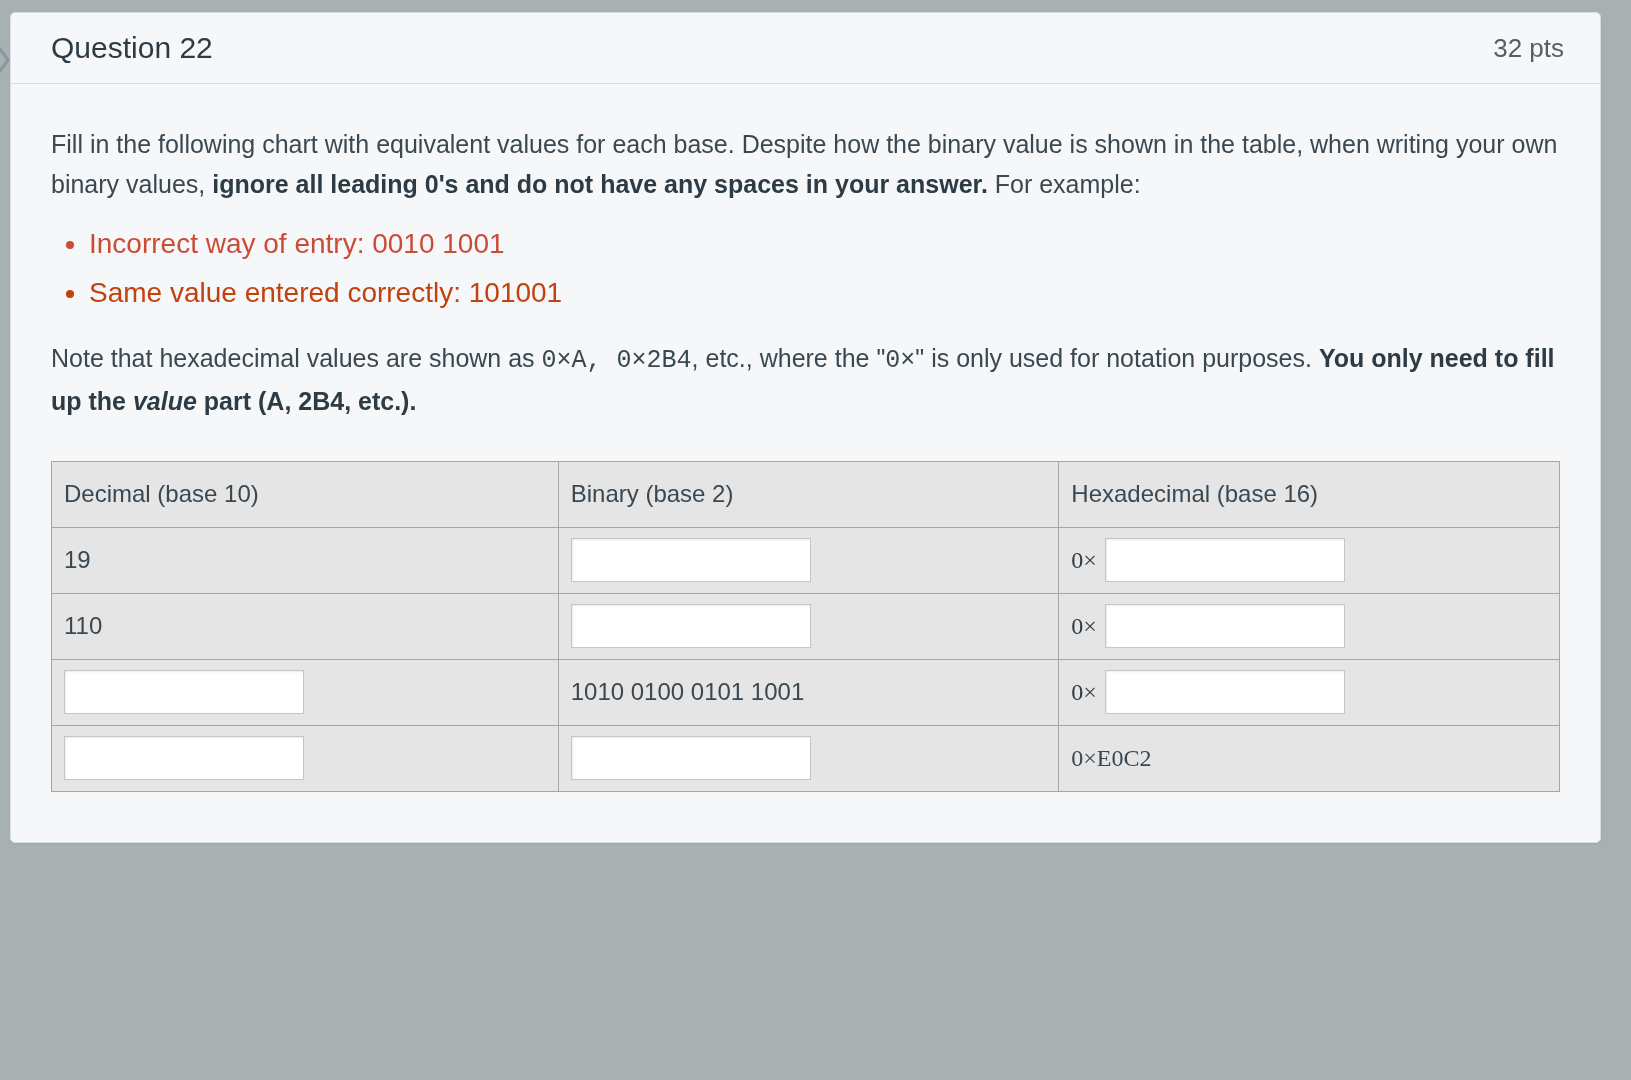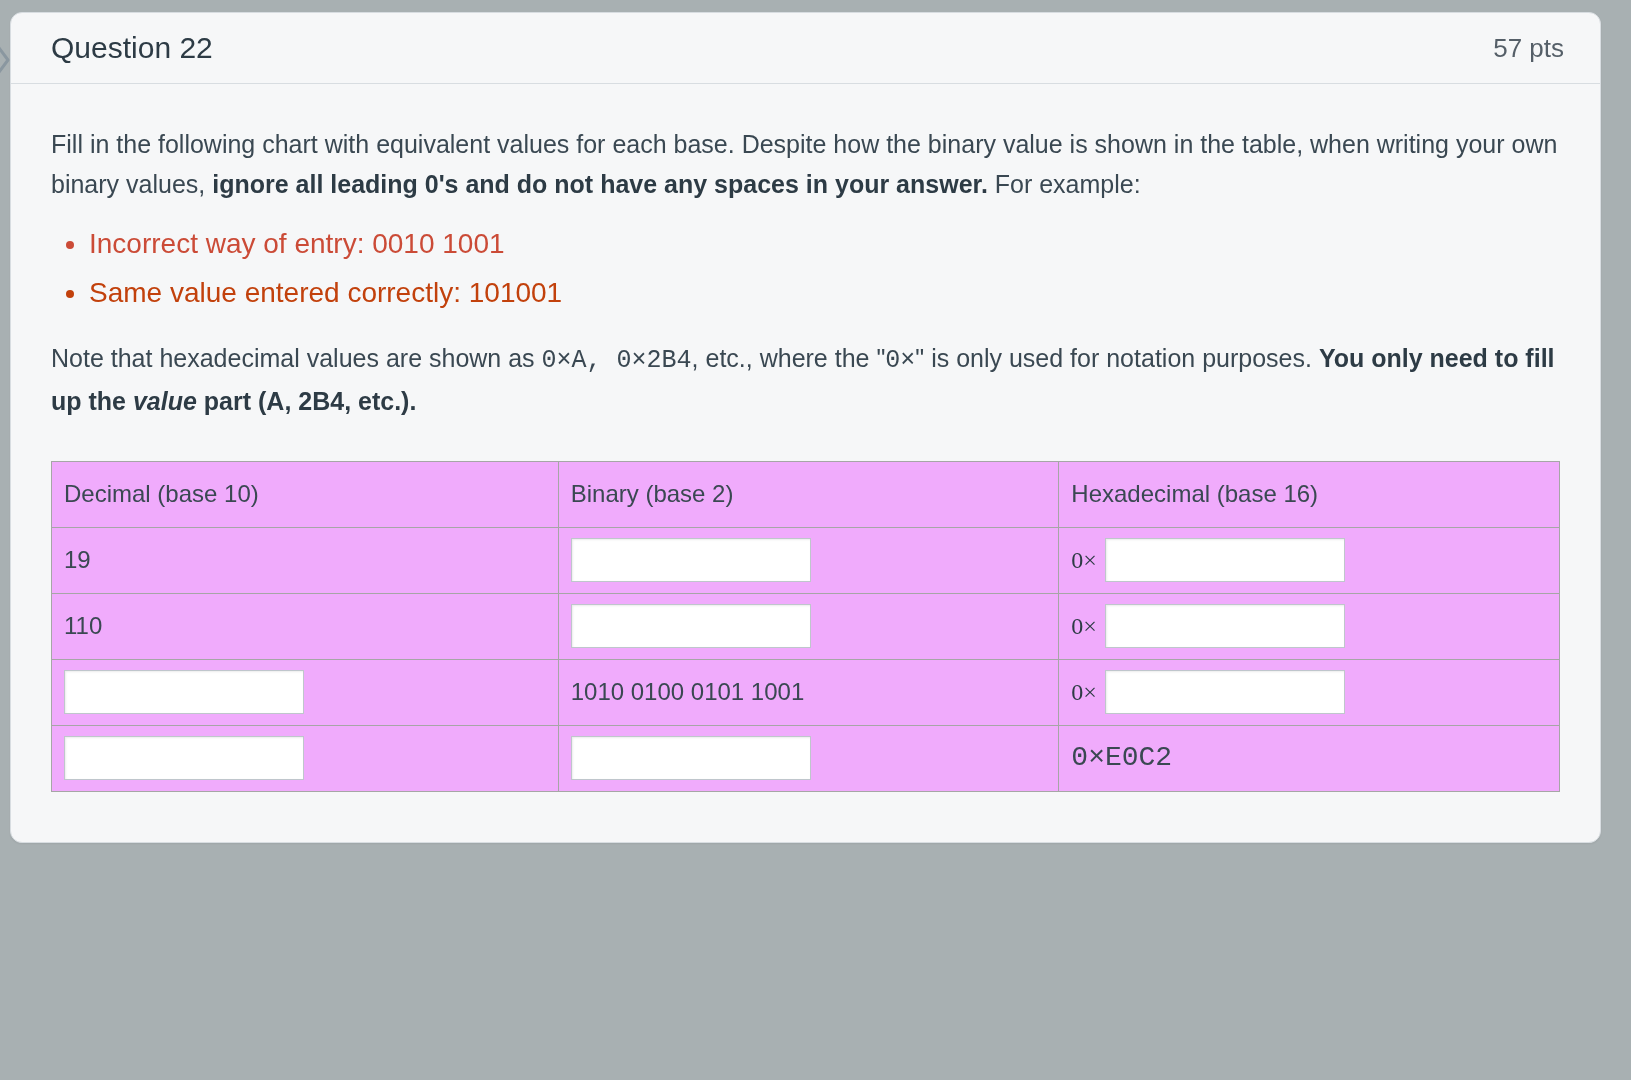--- a/index.html
+++ b/index.html
@@ -18,21 +18,21 @@
     position: absolute;
     left: -12px;
     top: 40px;
     width: 24px;
     height: 40px;
     color: #627885;
   }
   .question-box {
     background: #f6f7f8;
     border: 1px solid #d8dde1;
-    border-radius: 12px;
+    border-radius: 5px;
     margin-top: 2px;
     box-shadow: 0 1px 2px rgba(0,0,0,.06);
   }
   .question-header {
     display: flex;
     justify-content: space-between;
     align-items: center;
     padding: 18px 36px 18px 40px;
     border-bottom: 1px solid #d8dde1;
   }
@@ -72,21 +72,21 @@
     width: 100%;
     margin-top: 40px;
   }
   table.answer-tbl th, table.answer-tbl td {
     border: 1px solid #a6a6a6;
     padding: 10px 12px;
     font-size: 24px;
     text-align: left;
     vertical-align: middle;
     height: 66px;
-    background: #f0abfc;
+    background: #e5e5e5;
     font-weight: 400;
   }
   table.answer-tbl th {
     font-weight: 400;
   }
   .col-dec { width: 33.6%; }
   .col-bin { width: 33.2%; }
   .col-hex { width: 33.2%; }
 
   .inp {
@@ -101,36 +101,36 @@
   }
   .hex-prefix {
     font-family: "Times New Roman", serif;
     font-size: 24px;
     color: #2d3b45;
     display: inline-block;
     margin-right: 8px;
     vertical-align: middle;
   }
   .hex-cell { white-space: nowrap; }
-  .hex-static { font-family: Liberation Mono, monospace; font-size: 28px; }
+  .hex-static { font-family: Liberation Serif, serif; font-size: 24px; }
 </style>
 </head>
 <body>
 
 <div class="page">
   <div class="nav-chevron">
     <svg viewBox="0 0 24 40" width="24" height="40">
         <polyline points="8,4 20,20 8,36" fill="none" stroke="#8a97a0" stroke-width="3" stroke-linecap="round" stroke-linejoin="round"></polyline>
       </svg>
   </div>
 
   <div class="question-box">
     <div class="question-header">
       <div class="question-title">Question 22</div>
-      <div class="question-pts">57 pts</div>
+      <div class="question-pts">32 pts</div>
     </div>
 
     <div class="question-body">
       <p>
         <span>Fill in the following chart with equivalent values for each base. Despite how the binary value is shown in the table, when writing your own binary values, </span><strong>ignore all leading 0's and do not have any spaces in your answer.</strong><span> For example:</span>
       </p>
       <ul>
         <li class="li-red">Incorrect way of entry: 0010 1001</li>
         <li class="li-green">Same value entered correctly: 101001</li>
       </ul>

